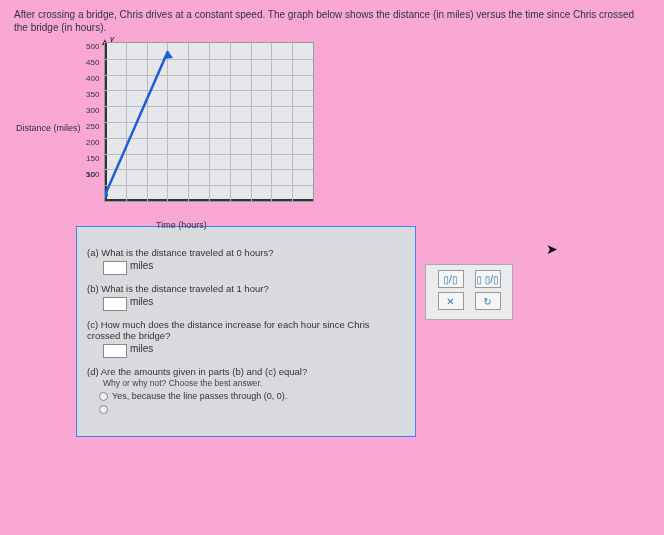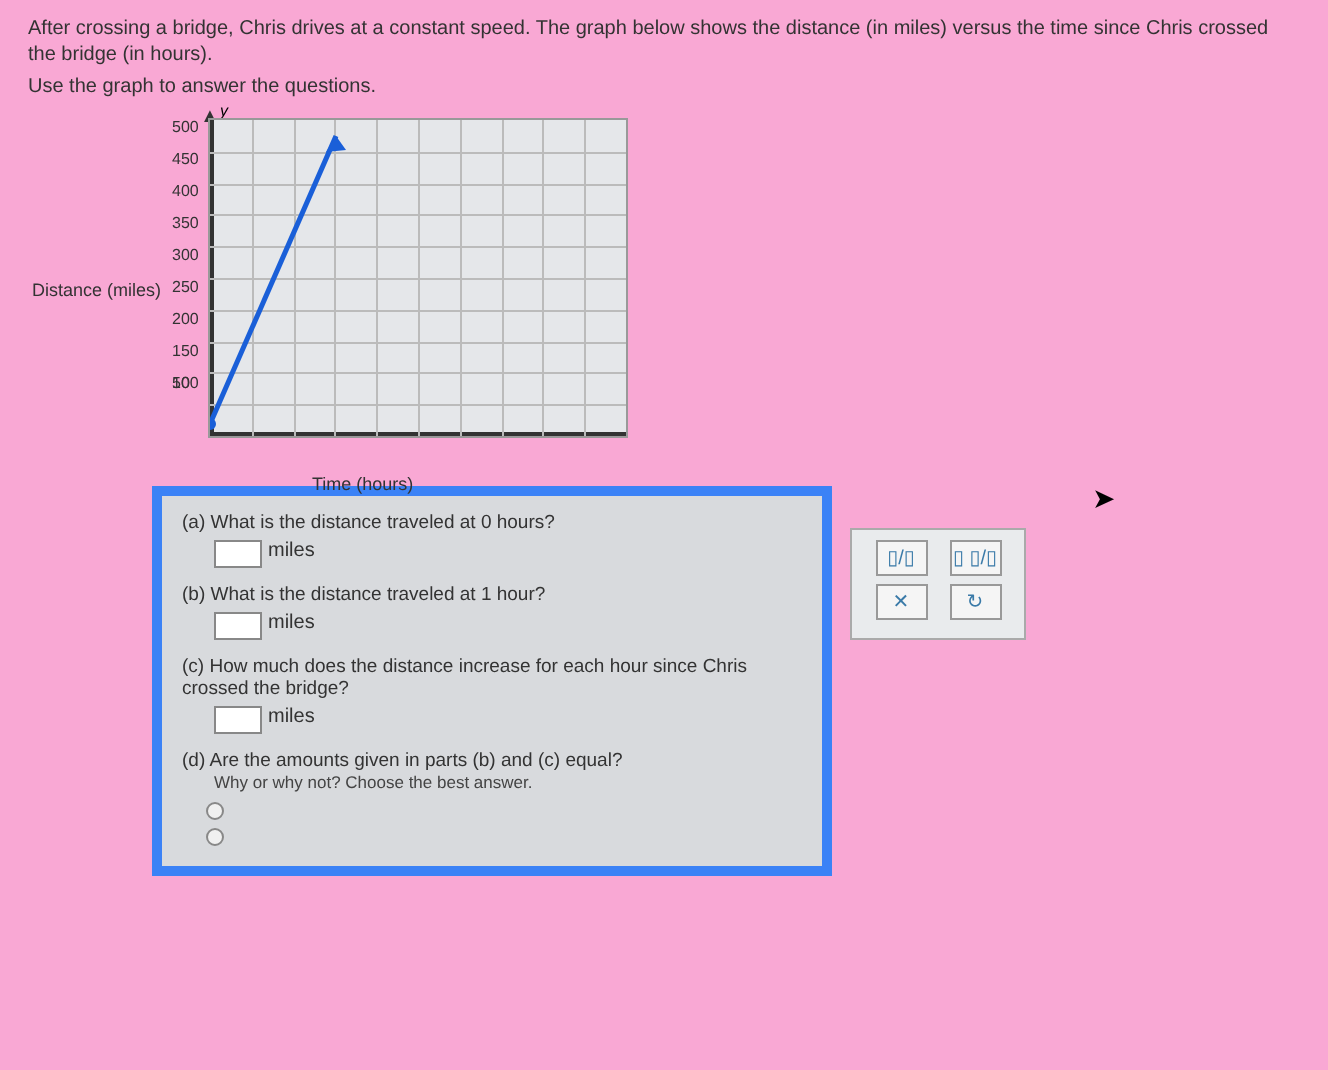--- a/index.html
+++ b/index.html
@@ -11,40 +11,39 @@
 .y-label { position: absolute; left: -58px; top: 85px; font-size: 9px; color: #333; }
 .x-label { position: absolute; left: 82px; bottom: -14px; font-size: 9px; color: #333; }
 .plot-box { position: absolute; left: 30px; top: 4px; width: 210px; height: 160px; background: #e5e7ea; border: 1px solid #999; }
 .gridline-h { position: absolute; left: 0; right: 0; border-top: 1px solid #bbb; }
 .gridline-v { position: absolute; top: 0; bottom: 0; border-left: 1px solid #bbb; }
 .tick-y { position: absolute; left: 12px; font-size: 8px; color: #333; width: 16px; }
 .axis-x { position: absolute; left: 0; bottom: 0; width: 100%; border-top: 2px solid #333; }
 .axis-y { position: absolute; left: 0; top: 0; height: 100%; border-left: 2px solid #333; }
 .arrow-y { position: absolute; left: 26px; top: -2px; font-size: 10px; color: #333; }
 .y-sym { position: absolute; left: 36px; top: -4px; font-size: 8px; font-style: italic; }
-.questions { border: 5px solid #3b82f6; background: #d8dadd; padding: 8px 10px; width: 340px; margin-left: 62px; font-size: 9.5px; color: #333; }
+.questions { border: 1px solid #3b82f6; background: #d8dadd; padding: 20px 10px; width: 340px; margin-left: 62px; font-size: 9.5px; color: #333; }
 .q-row { margin-bottom: 8px; }
 .q-label { display: inline; }
 .q-text { display: inline; }
 .input-box { display: inline-block; width: 24px; height: 14px; border: 1px solid #888; background: #fff; margin-right: 3px; margin-top: 3px; vertical-align: middle; }
 .unit { font-size: 10px; }
 .radio-row { margin: 3px 0 0 12px; font-size: 9px; }
 .radio { display: inline-block; width: 9px; height: 9px; border: 1px solid #888; border-radius: 50%; margin-right: 4px; vertical-align: middle; background: #f0f0f0; }
 .tool-panel { position: absolute; left: 425px; top: 264px; width: 88px; background: #e9ebed; border: 1px solid #aaa; padding: 5px 6px; font-size: 9px; }
 .tool-row { display: flex; justify-content: space-around; margin-bottom: 4px; }
 .tool-btn { width: 26px; height: 18px; border: 1px solid #999; background: #f5f5f5; display: flex; align-items: center; justify-content: center; font-size: 10px; color: #3a7aa8; cursor: pointer; }
 .cursor { position: absolute; left: 546px; top: 241px; font-size: 14px; color: #000; }
 .subtext { font-size: 8.5px; color: #444; margin-left: 16px; }
 </style>
 </head>
 <body>
 
 <div class="page">
   <div class="problem-text">After crossing a bridge, Chris drives at a constant speed. The graph below shows the distance (in miles) versus the time since Chris crossed the bridge (in hours).</div>
-  <div class="instruction">Use the graph to answer the questions.</div>
 
   <div class="chart-area">
     <div class="y-label">Distance (miles)</div>
     <span class="y-sym">y</span>
     <span class="arrow-y">▲</span>
     <div class="plot-box">
       <div class="axis-y"></div>
       <div class="axis-x"></div>
 
       <div class="gridline-h" style="top:10%"></div>
@@ -100,21 +99,21 @@
     </div>
     <div class="q-row">
       <span class="q-label">(c)</span>
       <span class="q-text">How much does the distance increase for each hour since Chris crossed the bridge?</span><br>
       <span style="margin-left:16px"><span class="input-box"></span><span class="unit">miles</span></span>
     </div>
     <div class="q-row" style="margin-bottom:2px">
       <span class="q-label">(d)</span>
       <span class="q-text">Are the amounts given in parts (b) and (c) equal?</span><br>
       <span class="subtext">Why or why not? Choose the best answer.</span>
-      <div class="radio-row"><span class="radio"></span></div>
+      <div class="radio-row"><span class="radio"></span><span>Yes, because the line passes through (0, 0).</span></div>
       <div class="radio-row"><span class="radio"></span></div>
     </div>
   </div>
 
   <div class="tool-panel">
     <div class="tool-row">
       <div class="tool-btn">
           <span>▯/▯</span>
         </div>
       <div class="tool-btn">

